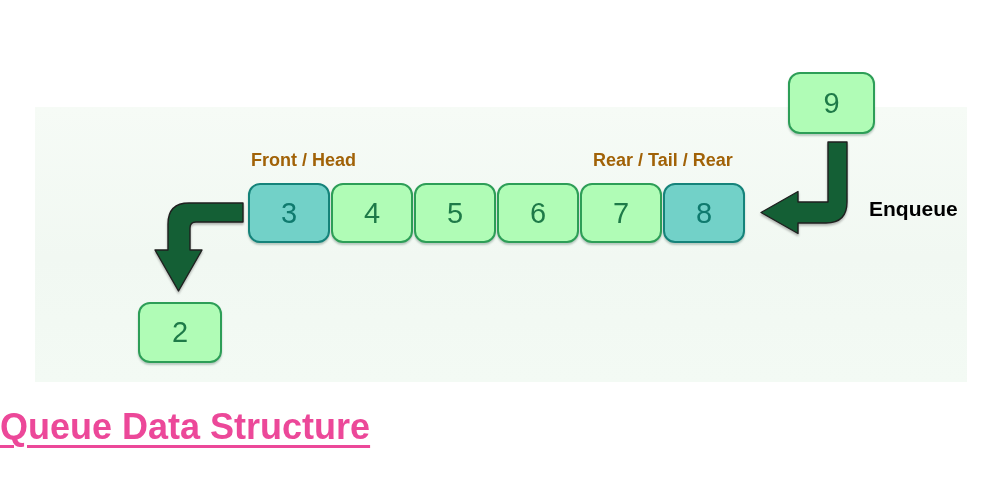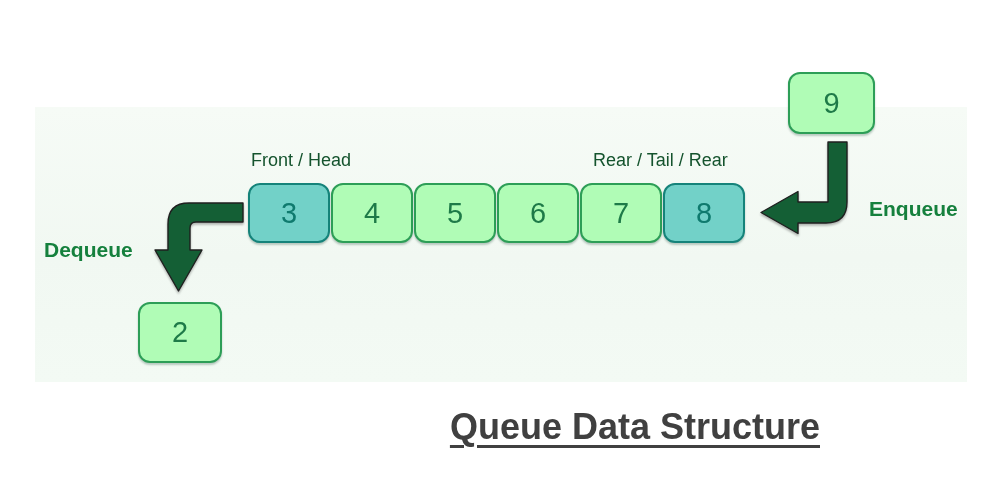--- a/index.html
+++ b/index.html
@@ -59,32 +59,32 @@
     justify-content: center;
     font-size: 29px;
     box-shadow: 0 2px 2px rgba(10, 60, 40, 0.25);
   }
   .cell-incoming { left: 788px; top: 72px; width: 87px; height: 62px; }
   .cell-removed  { left: 138px; top: 302px; width: 84px; height: 61px; }
 
   .pointer-label {
     position: absolute;
     font-size: 18px;
-    font-weight: normal;
-    color: #14532d;
+    font-weight: bold;
+    color: #a16207;
     white-space: nowrap;
   }
   .label-front { left: 251px; top: 150px; }
   .label-back  { left: 593px; top: 150px; }
 
   .op-label {
     position: absolute;
     font-size: 21px;
     font-weight: bold;
-    color: #15803d;
+    color: #000000;
     white-space: nowrap;
   }
   .label-dequeue { left: 44px;  top: 238px; }
   .label-enqueue { left: 869px; top: 197px; }
 
   .arrow-layer {
     position: absolute;
     left: 0; top: 0;
     width: 1001px; height: 501px;
     pointer-events: none;
@@ -94,24 +94,24 @@
     stroke: #1f1f1f;
     stroke-width: 1.4;
     stroke-linejoin: round;
     filter: drop-shadow(0 2px 1px rgba(0,0,0,0.28));
   }
 
   .title {
     position: absolute;
     left: 0; top: 406px;
     width: 820px;
-    text-align: right;
+    text-align: left;
     font-size: 36px;
     font-weight: bold;
-    color: #404040;
+    color: #ec4899;
     text-decoration: underline;
     text-decoration-thickness: 3px;
     text-underline-offset: 6px;
   }
 </style>
 </head>
 <body>
 
 <div class="canvas">
 
@@ -132,19 +132,18 @@
     <div class="cell green">5</div>
     <div class="cell green">6</div>
     <div class="cell green">7</div>
     <div class="cell teal">8</div>
   </div>
 
   <div class="floating-cell cell-incoming">9</div>
 
   <div class="floating-cell cell-removed">2</div>
 
-  <div class="op-label label-dequeue">Dequeue</div>
 
   <div class="op-label label-enqueue">Enqueue</div>
 
   <div class="title">Queue Data Structure</div>
 
 </div>
 
 </body></html>

